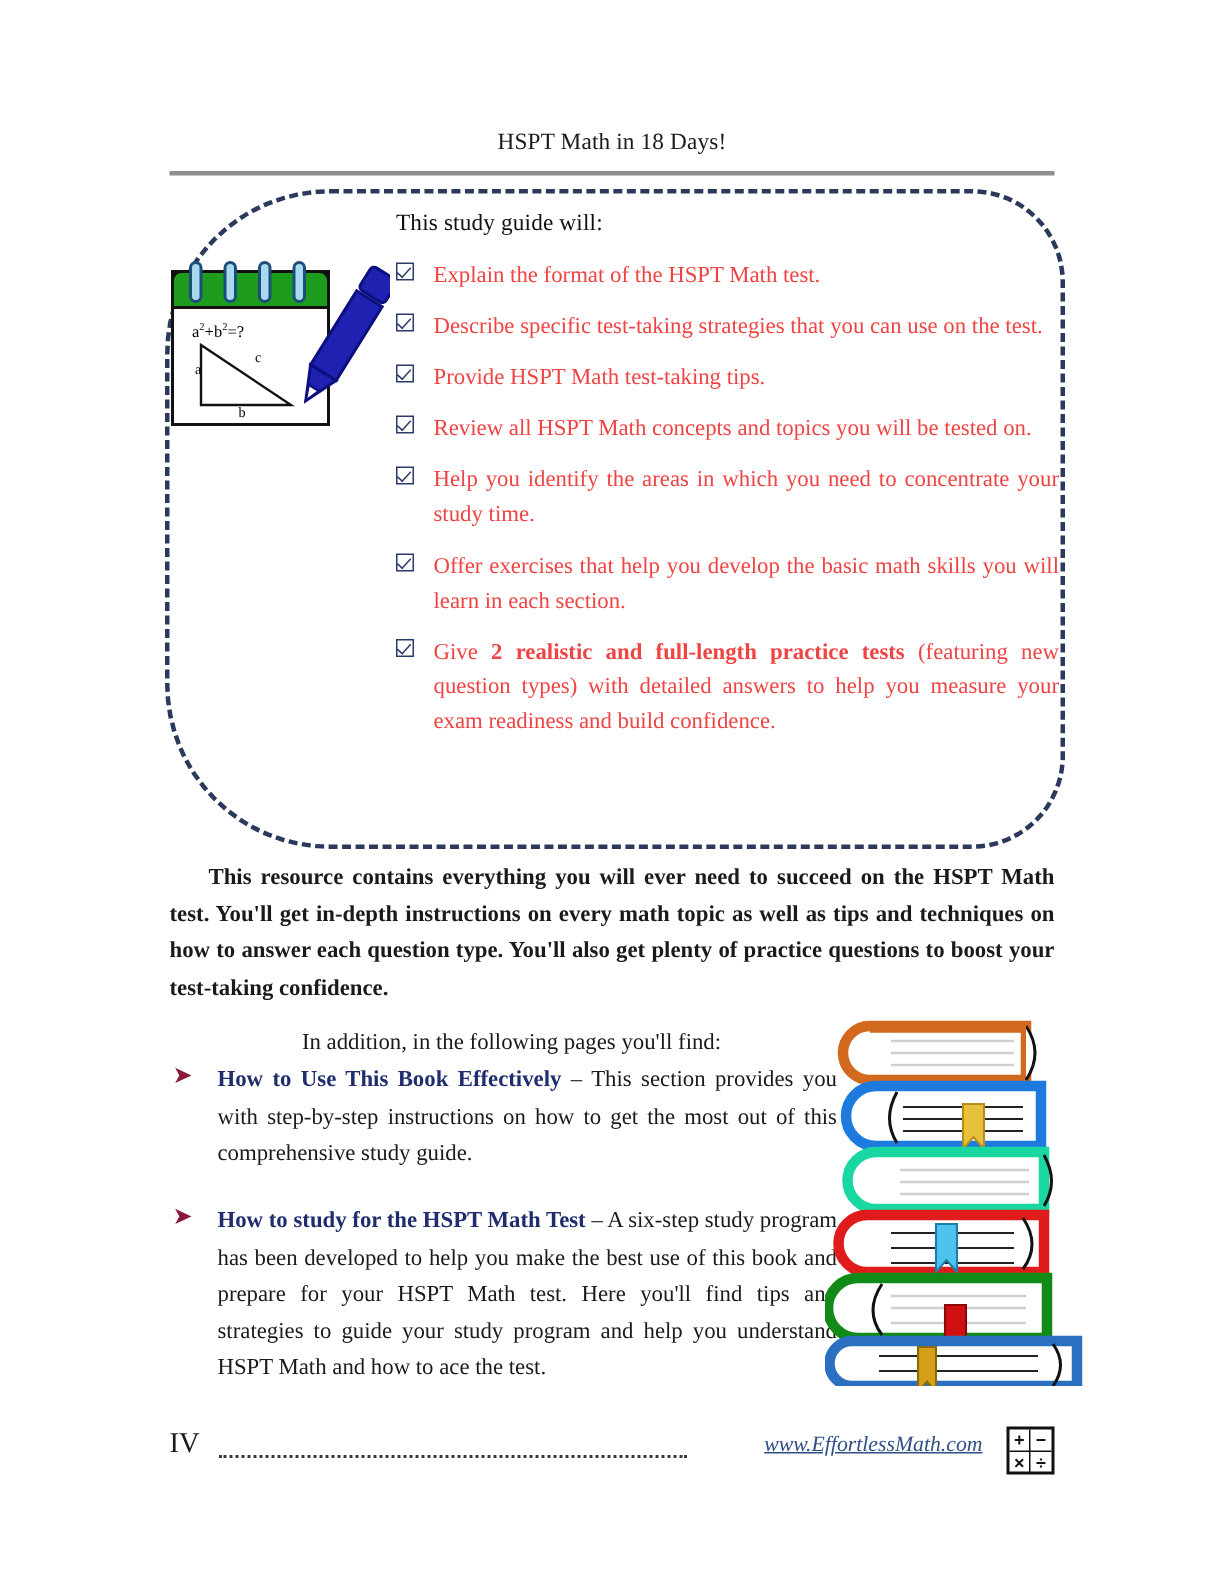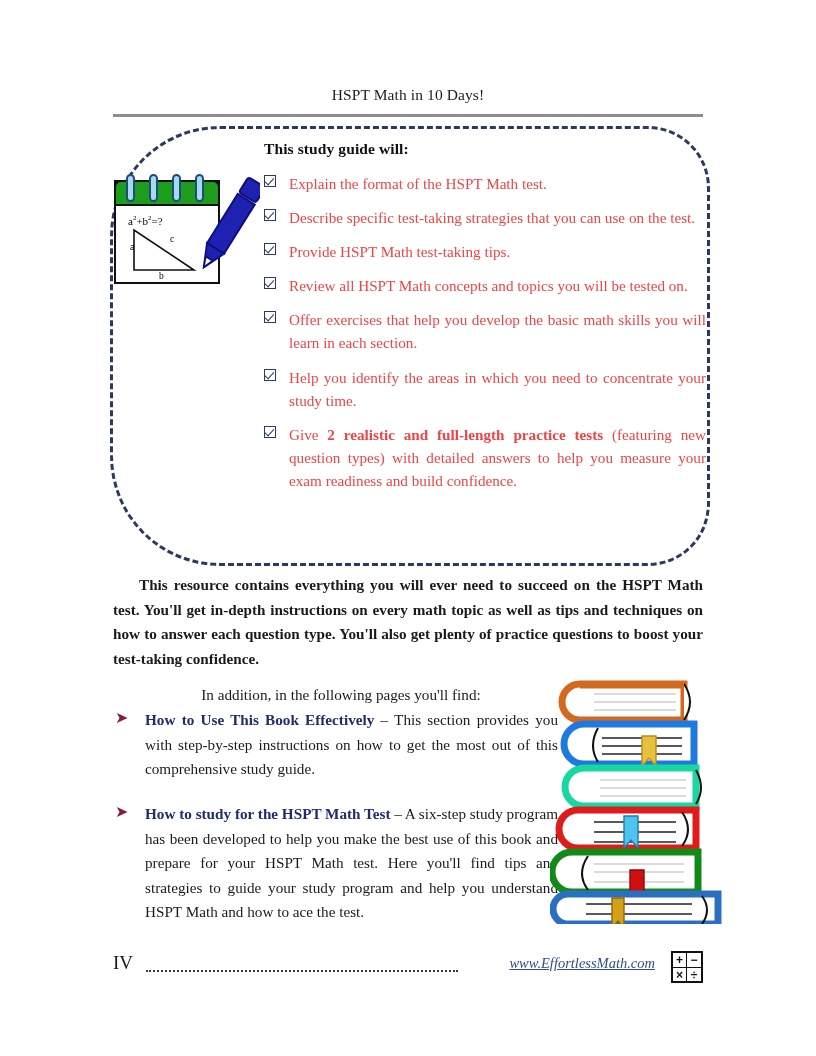--- a/index.html
+++ b/index.html
@@ -121,21 +121,21 @@
 
   
   .checklist {
     position: absolute;
     top: 140px;
     left: 264px;
     width: 442px;
   }
   .cl-title {
     font-size: 15.5px;
-    font-weight: bold;
+    font-weight: normal;
     color: #111;
     margin-bottom: 14px;
     letter-spacing: .1px;
   }
   .cl-item {
     position: relative;
     padding-left: 25px;
     margin-bottom: 11px;
     font-size: 15.2px;
     line-height: 1.52;
@@ -286,21 +286,21 @@
   .footer-logo span:nth-child(4) { border-right: none; }
   .footer-logo span:nth-child(3),
   .footer-logo span:nth-child(4) { border-bottom: none; }
 </style>
 </head>
 <body>
 
 <div class="page">
 
   <div class="header">
-    <div class="header-title">HSPT Math in 10 Days!</div>
+    <div class="header-title">HSPT Math in 18 Days!</div>
   </div>
   <div class="header-rule"></div>
 
   <div class="callout"></div>
 
   <div class="notepad">
     <div class="np-body"></div>
     <div class="np-green"></div>
     <div class="np-ring" style="left:12px;"></div>
     <div class="np-ring" style="left:35px;"></div>
@@ -344,26 +344,26 @@
       <span>Provide HSPT Math test-taking tips.</span>
     </div>
 
     <div class="cl-item">
       <span class="cl-box"></span>
       <span>Review all HSPT Math concepts and topics you will be tested on.</span>
     </div>
 
     <div class="cl-item">
       <span class="cl-box"></span>
+      <span>Help you identify the areas in which you need to concentrate your study time.</span>
+    </div>
+
+    <div class="cl-item">
+      <span class="cl-box"></span>
       <span>Offer exercises that help you develop the basic math skills you will learn in each section.</span>
-    </div>
-
-    <div class="cl-item">
-      <span class="cl-box"></span>
-      <span>Help you identify the areas in which you need to concentrate your study time.</span>
     </div>
 
     <div class="cl-item">
       <span class="cl-box"></span>
       <span>Give </span><b>2 realistic and full-length practice tests</b><span> (featuring new question types) with detailed answers to help you measure your exam readiness and build confidence.</span>
     </div>
   </div>
 
   <div class="para" id="para-resource">This resource contains everything you will ever need to succeed on the HSPT Math test. You'll get in-depth instructions on every math topic as well as tips and techniques on how to answer each question type. You'll also get plenty of practice questions to boost your test-taking confidence.</div>
   <div class="para" id="para-addition">In addition, in the following pages you'll find:</div>

